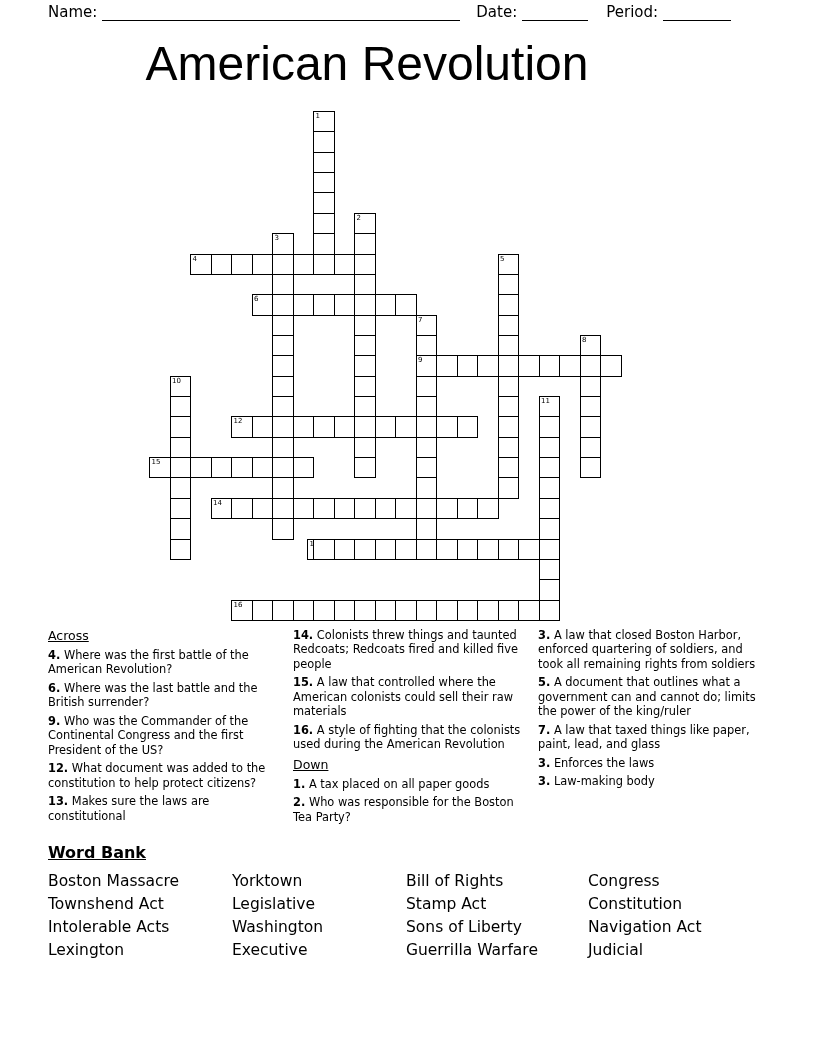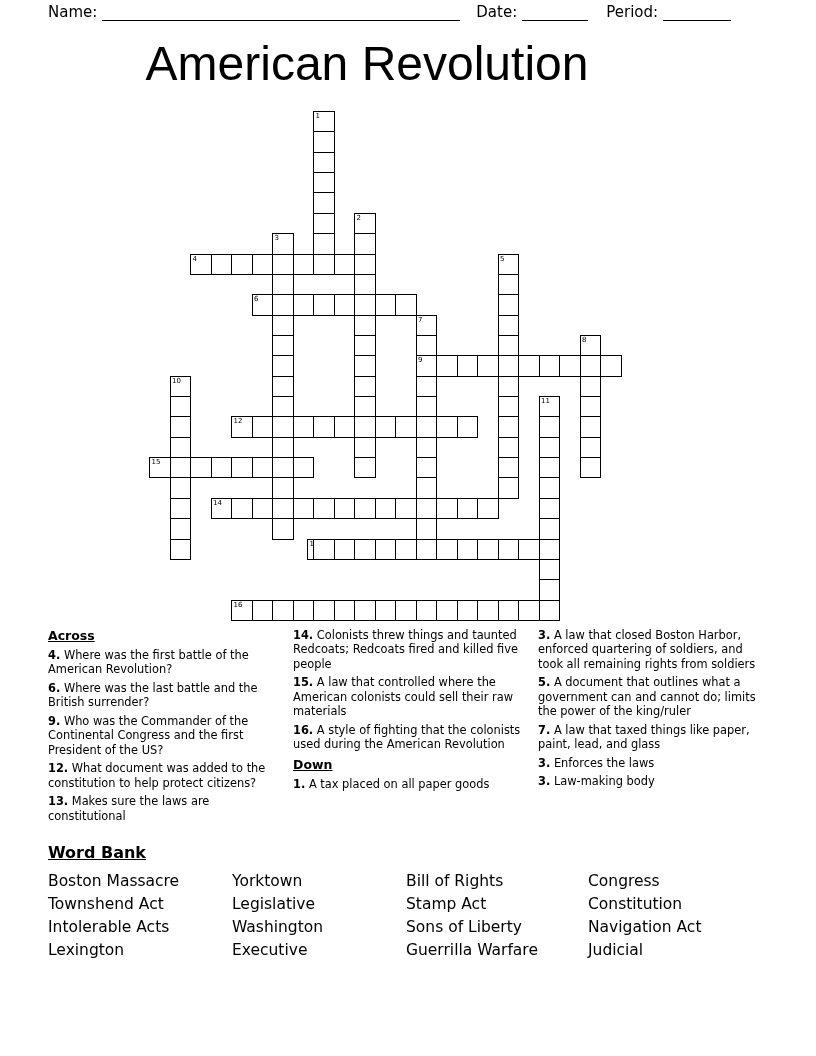--- a/index.html
+++ b/index.html
@@ -21,21 +21,21 @@
            font-family:"Liberation Sans", sans-serif; font-size:48px; font-weight:400;margin-left:37px; }
 
   
   .grid { position:absolute; left:149px; top:111px; width:500px; height:515px; }
   .cell { position:absolute; width:21.5px; height:21.36px; border:1px solid #000; background:#fff; }
   .cnum { position:absolute; top:0px; left:1.5px; font-size:7px; line-height:8px; }
 
   
   .clues { position:absolute; left:48px; top:628px; width:724px; display:flex; gap:13px; }
   .clue-col { flex:0 0 232px; }
-  .clue-heading { font-size:12.5px; font-weight:bold; text-decoration:underline; margin-bottom:5px; }
+  .clue-heading { font-size:12.5px; font-weight:normal; text-decoration:underline; margin-bottom:5px; }
   .clue-heading.mt { margin-top:5px; }
   .clue { font-size:11.4px; line-height:1.27; margin-bottom:4px; }
   .clue b { font-weight:bold; }
 
   
   .wordbank { position:absolute; left:48px; top:843px; width:722px; }
   .wb-heading { font-size:16px; font-weight:bold; text-decoration:underline; margin-bottom:10px; }
   .wb-grid { display:grid; grid-template-columns:184px 174px 182px auto; row-gap:5px; font-size:15.5px; line-height:18px; }
 </style>
 </head>
@@ -256,20 +256,21 @@
         <div class="clue"><b>9.</b> Who was the Commander of the Continental Congress and the first President of the US?</div>
         <div class="clue"><b>12.</b> What document was added to the constitution to help protect citizens?</div>
         <div class="clue"><b>13.</b> Makes sure the laws are constitutional</div>
       </div>
       <div class="clue-col">
         <div class="clue"><b>14.</b> Colonists threw things and taunted Redcoats; Redcoats fired and killed five people</div>
         <div class="clue"><b>15.</b> A law that controlled where the American colonists could sell their raw materials</div>
         <div class="clue"><b>16.</b> A style of fighting that the colonists used during the American Revolution</div>
         <div class="clue-heading mt">Down</div>
         <div class="clue"><b>1.</b> A tax placed on all paper goods</div>
+        <div class="clue"><b>2.</b> Who was responsible for the Boston Tea Party?</div>
       </div>
       <div class="clue-col">
         <div class="clue"><b>3.</b> A law that closed Boston Harbor, enforced quartering of soldiers, and took all remaining rights from soldiers</div>
         <div class="clue"><b>5.</b> A document that outlines what a government can and cannot do; limits the power of the king/ruler</div>
         <div class="clue"><b>7.</b> A law that taxed things like paper, paint, lead, and glass</div>
         <div class="clue"><b>3.</b> Enforces the laws</div>
         <div class="clue"><b>3.</b> Law-making body</div>
       </div>
     </div>
 

